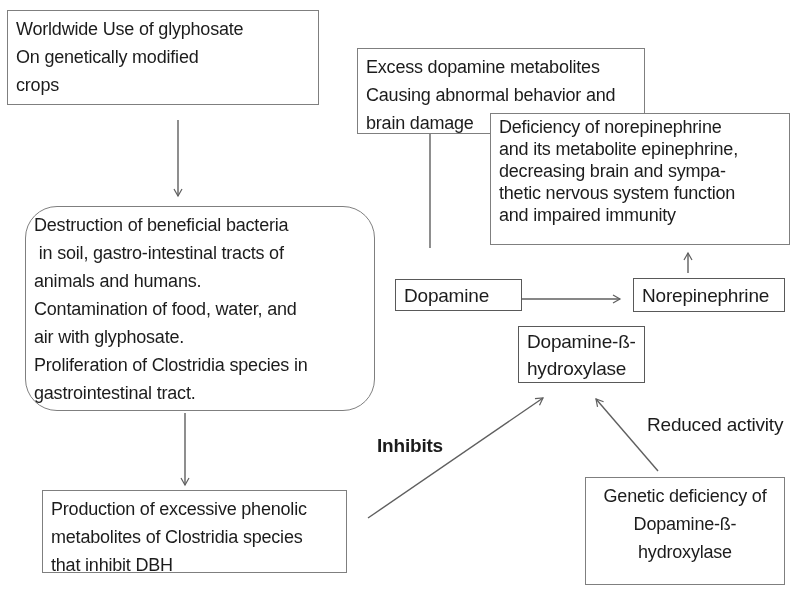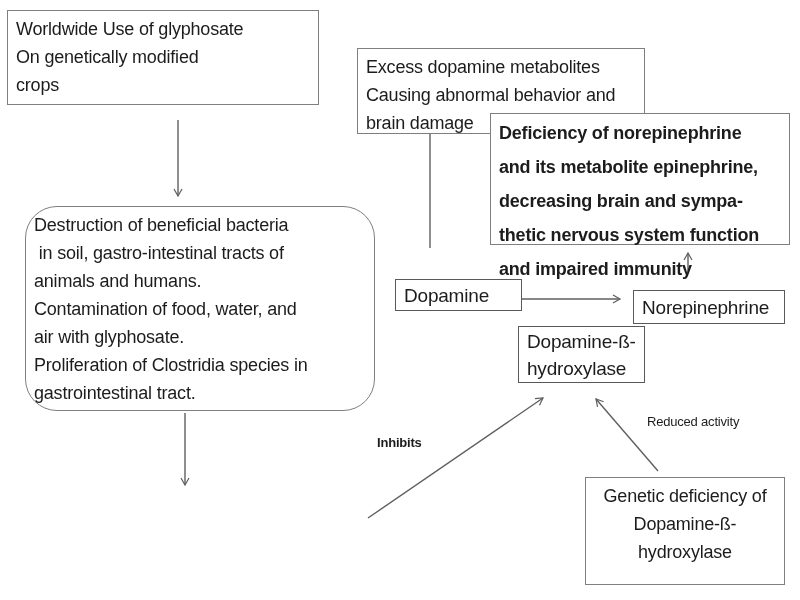--- a/index.html
+++ b/index.html
@@ -34,26 +34,26 @@
   .box.small{
     border-color:var(--small-box-border);
   }
   .txt{
     white-space:pre;
     font-size:18px;
     line-height:28px;
     padding:4px 8px;
     letter-spacing:-0.2px;
   }
-  .box-deficiency .txt{line-height:34px;padding-top:2px;font-weight:bold;}
+  .box-deficiency .txt{line-height:22px;padding-top:2px;}
   .box.small{display:flex;align-items:center;}
   .box.small .txt{font-size:19px;line-height:27px;padding:0 8px;}
   .float-label{
     position:absolute;
-    font-size:13px;
+    font-size:19px;
     letter-spacing:-0.2px;
     white-space:nowrap;
   }
 </style>
 </head>
 <body>
 
 <div class="canvas">
 
   <svg class="arrow-layer" viewBox="0 0 800 600" xmlns="http://www.w3.org/2000/svg">
@@ -98,29 +98,34 @@
 Contamination of food, water, and
 air with glyphosate.
 Proliferation of Clostridia species in
 gastrointestinal tract.</div>
   </div>
 
   <div class="box small box-dopamine" style="left:395px;top:279px;width:127px;height:32px;">
     <div class="txt">Dopamine</div>
   </div>
 
-  <div class="box small box-norepinephrine" style="left:633px;top:290px;width:152px;height:34px;">
+  <div class="box small box-norepinephrine" style="left:633px;top:278px;width:152px;height:34px;">
     <div class="txt">Norepinephrine</div>
   </div>
 
   <div class="box small box-dbh" style="left:518px;top:326px;width:127px;height:57px;">
     <div class="txt">Dopamine-ß-
 hydroxylase</div>
   </div>
 
+  <div class="box box-production" style="left:42px;top:490px;width:305px;height:83px;">
+    <div class="txt">Production of excessive phenolic
+metabolites of Clostridia species
+that inhibit DBH</div>
+  </div>
 
   <div class="box box-genetic" style="left:585px;top:477px;width:200px;height:108px;text-align:center;">
     <div class="txt">Genetic deficiency of
 Dopamine-ß-
 hydroxylase</div>
   </div>
 
   <div class="float-label" style="left:377px;top:435px;font-weight:bold;">Inhibits</div>
 
   <div class="float-label" style="left:647px;top:414px;">Reduced activity</div>

